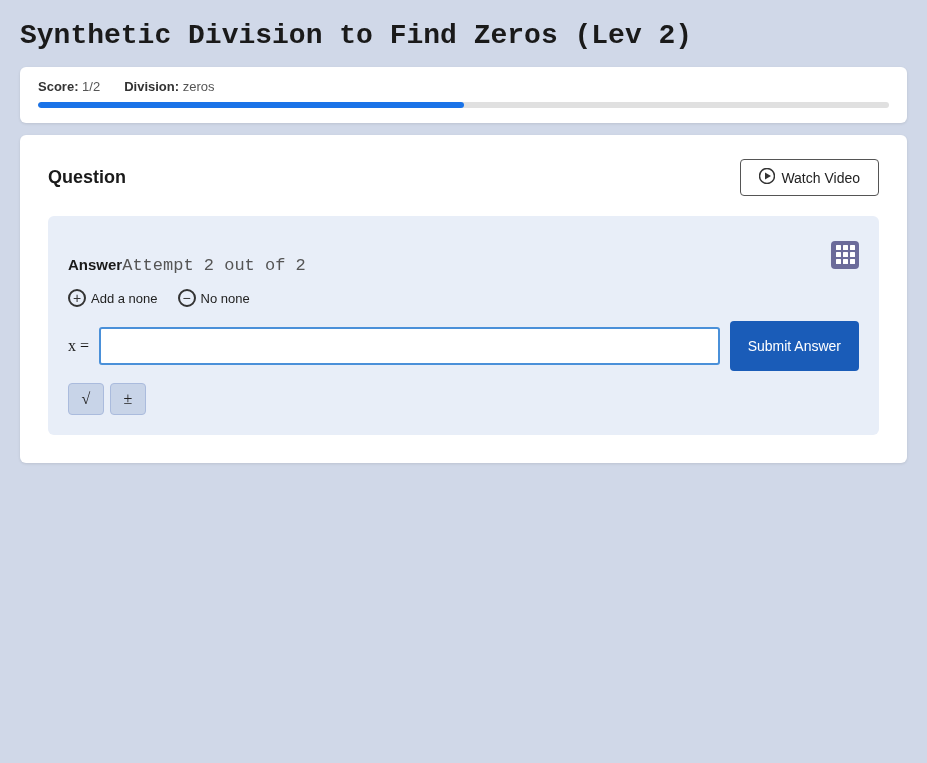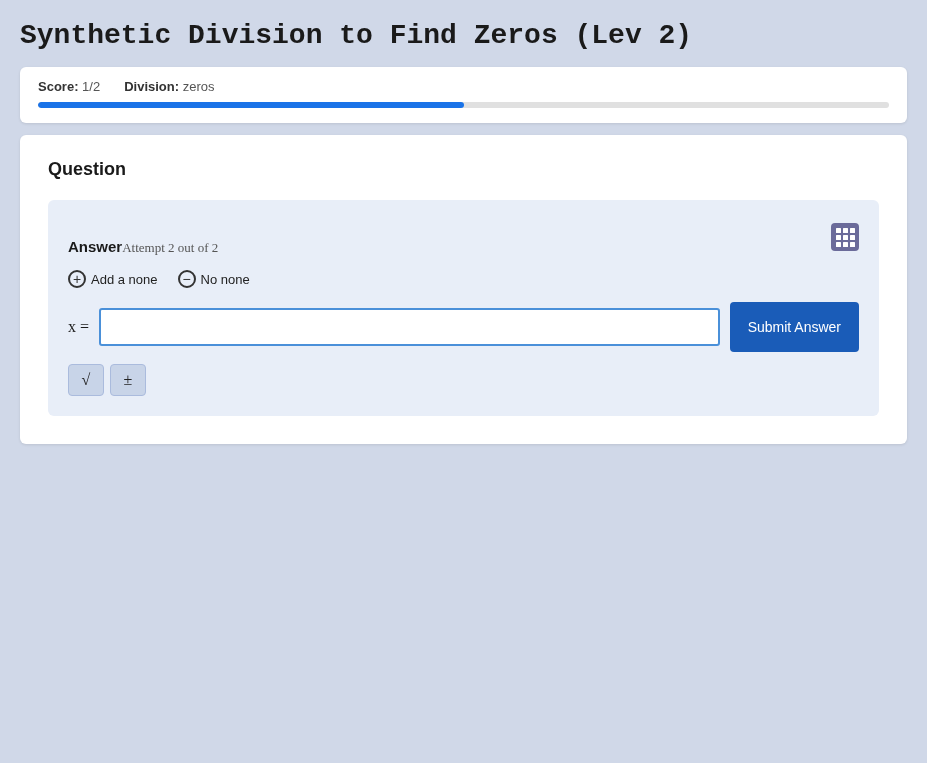--- a/index.html
+++ b/index.html
@@ -120,23 +120,23 @@
     }
 
     .answer-label {
       font-size: 15px;
       font-weight: bold;
       font-family: Arial, sans-serif;
       color: #1a1a1a;
     }
 
     .attempt-text {
-      font-size: 13px;
+      font-size: 17px;
       color: #555;
-      font-family: Liberation Serif, serif;
+      font-family: Liberation Mono, monospace;
       margin-top: 22px;
     }
 
     .grid-icon {
       width: 28px;
       height: 28px;
       background: #6b6b9a;
       border-radius: 4px;
       display: flex;
       align-items: center;
@@ -280,20 +280,29 @@
   <div class="progress-bar-container">
     <div class="progress-bar-fill" style="width: 50%;"></div>
   </div>
 </div>
 
 <div class="question-card">
 
   <div class="question-header">
     <span class="question-label">Question</span>
     <div class="header-buttons">
+      <button class="btn-watch">
+        <span>
+          <svg width="16" height="16" viewBox="0 0 16 16">
+            <circle cx="8" cy="8" r="7.5" fill="none" stroke="#333" stroke-width="1.5"></circle>
+            <polygon points="6,4.5 12,8 6,11.5" fill="#333"></polygon>
+          </svg>
+        </span>
+        <span>Watch Video</span>
+      </button>
     </div>
   </div>
 
 
   <div class="answer-section">
 
     <div class="answer-header">
       <div class="answer-title-row">
         <span class="answer-label">Answer</span>
         <span class="attempt-text">Attempt 2 out of 2</span>

